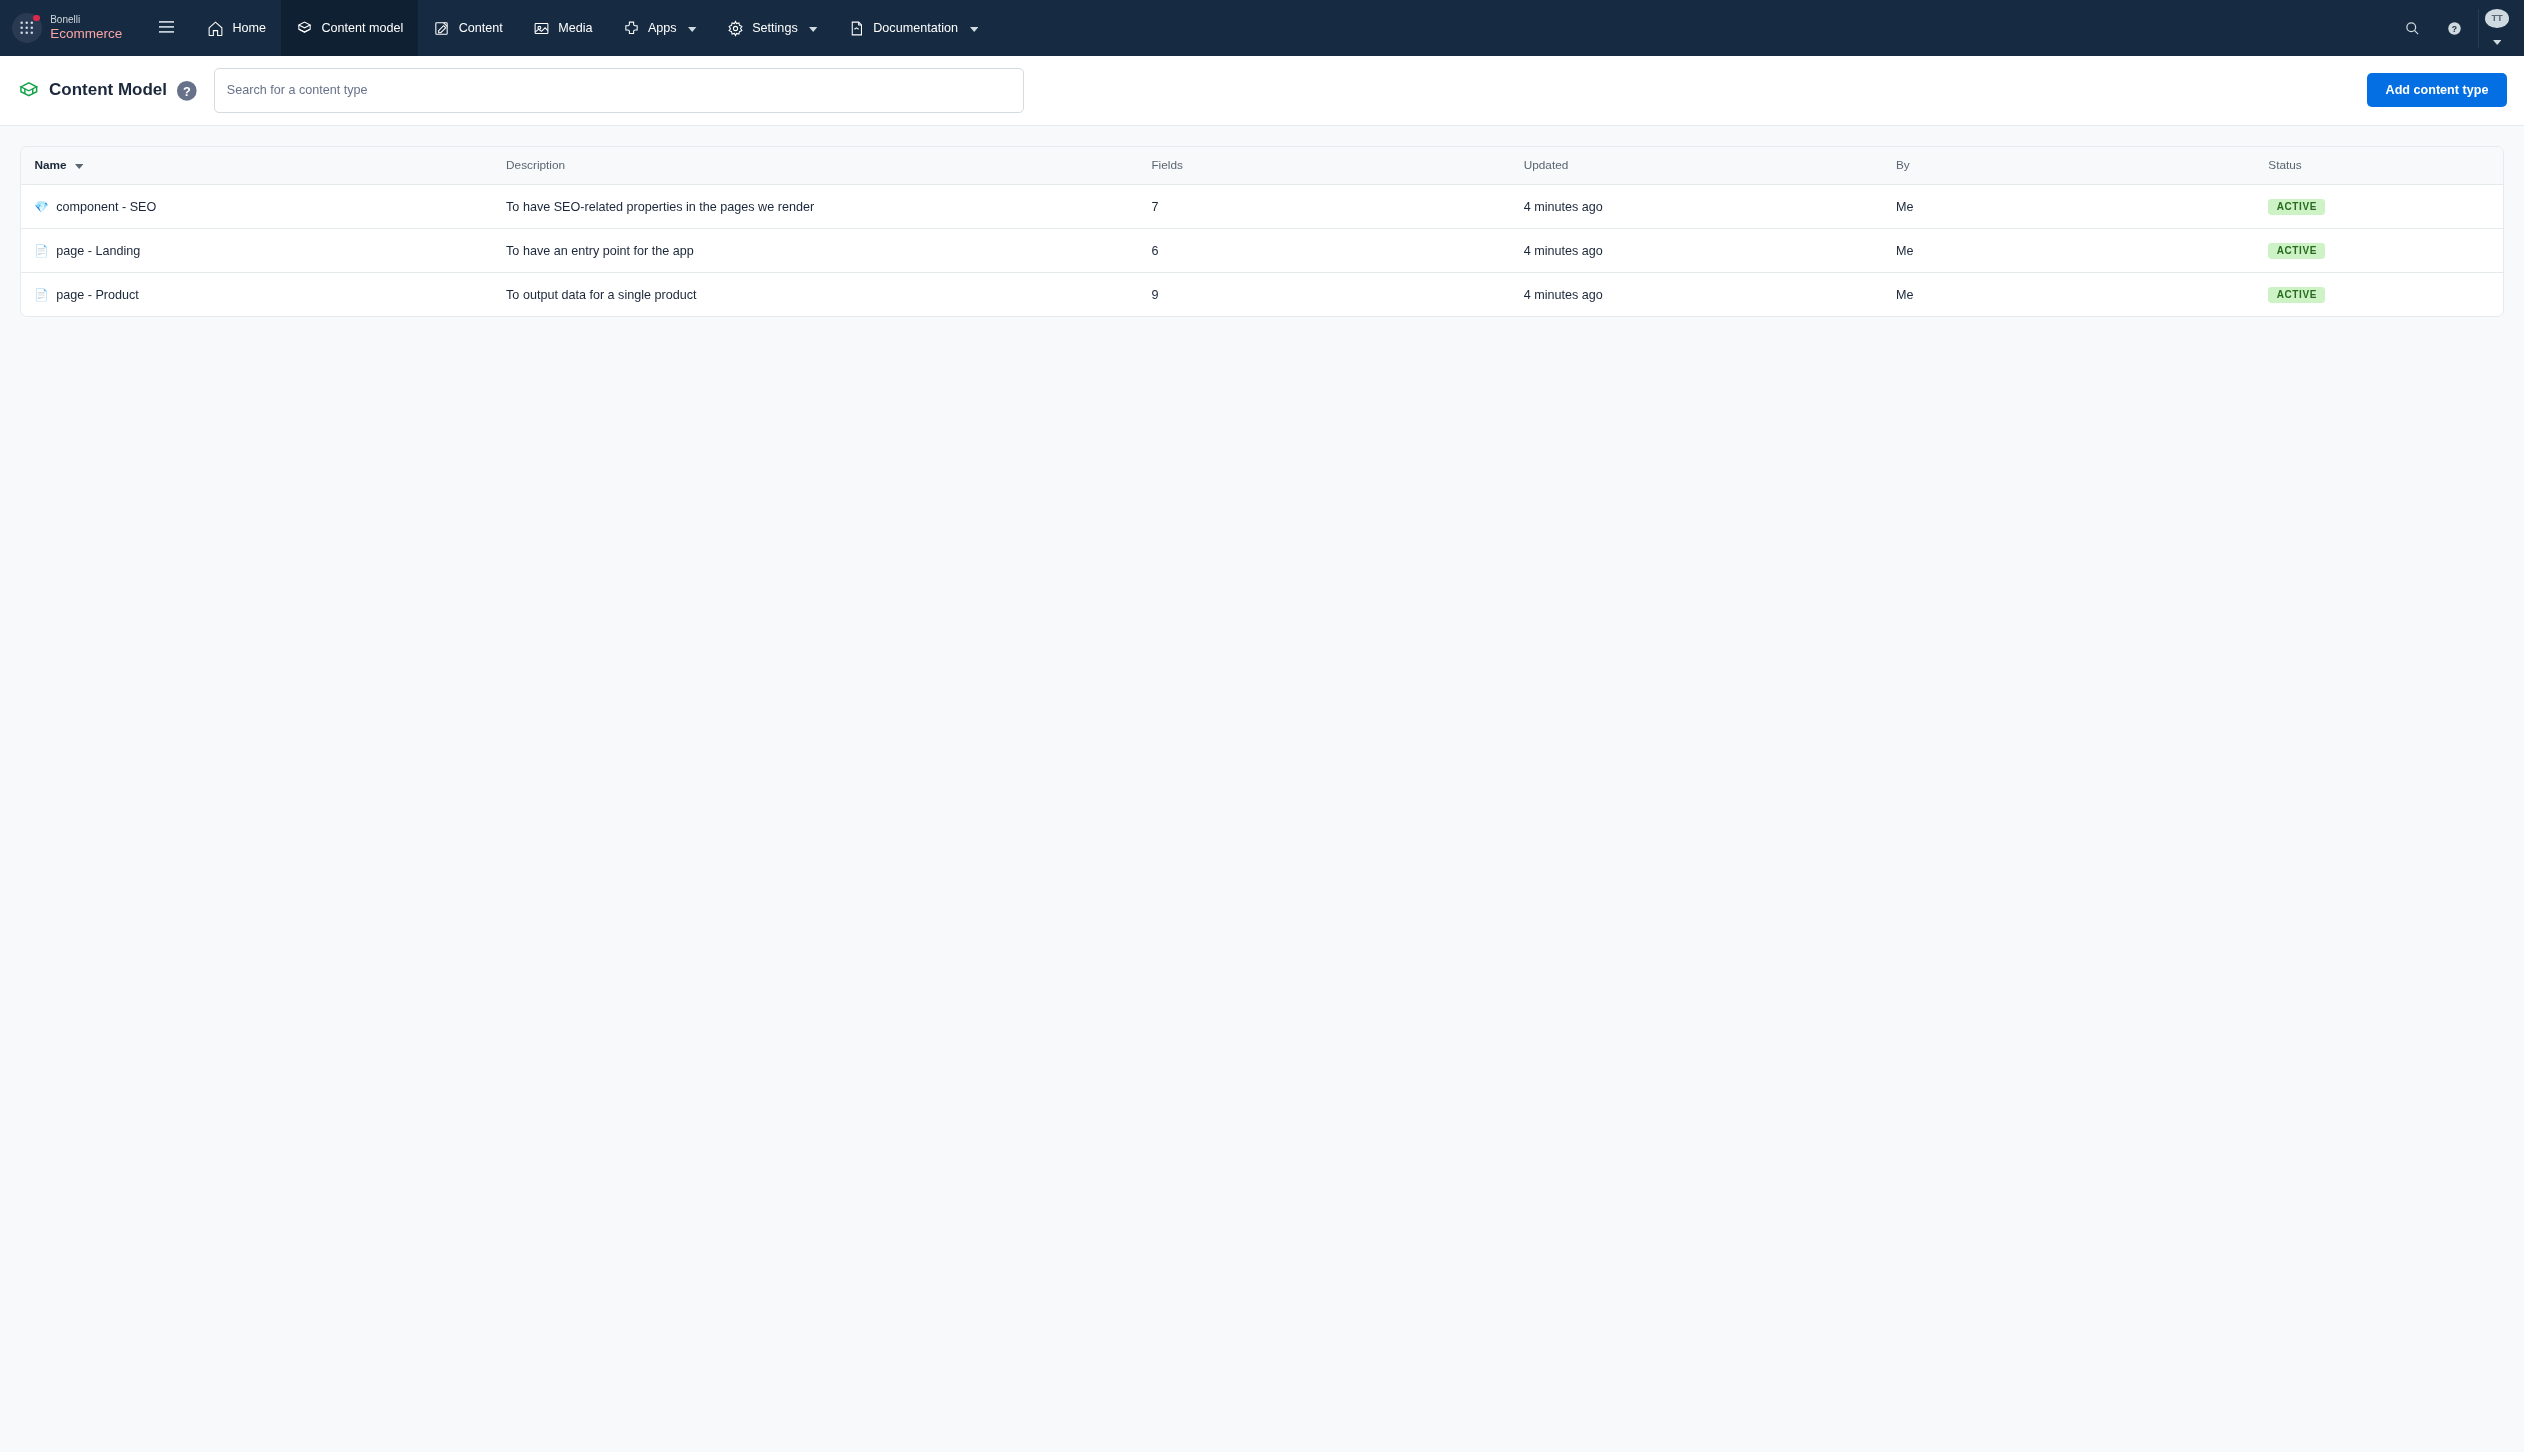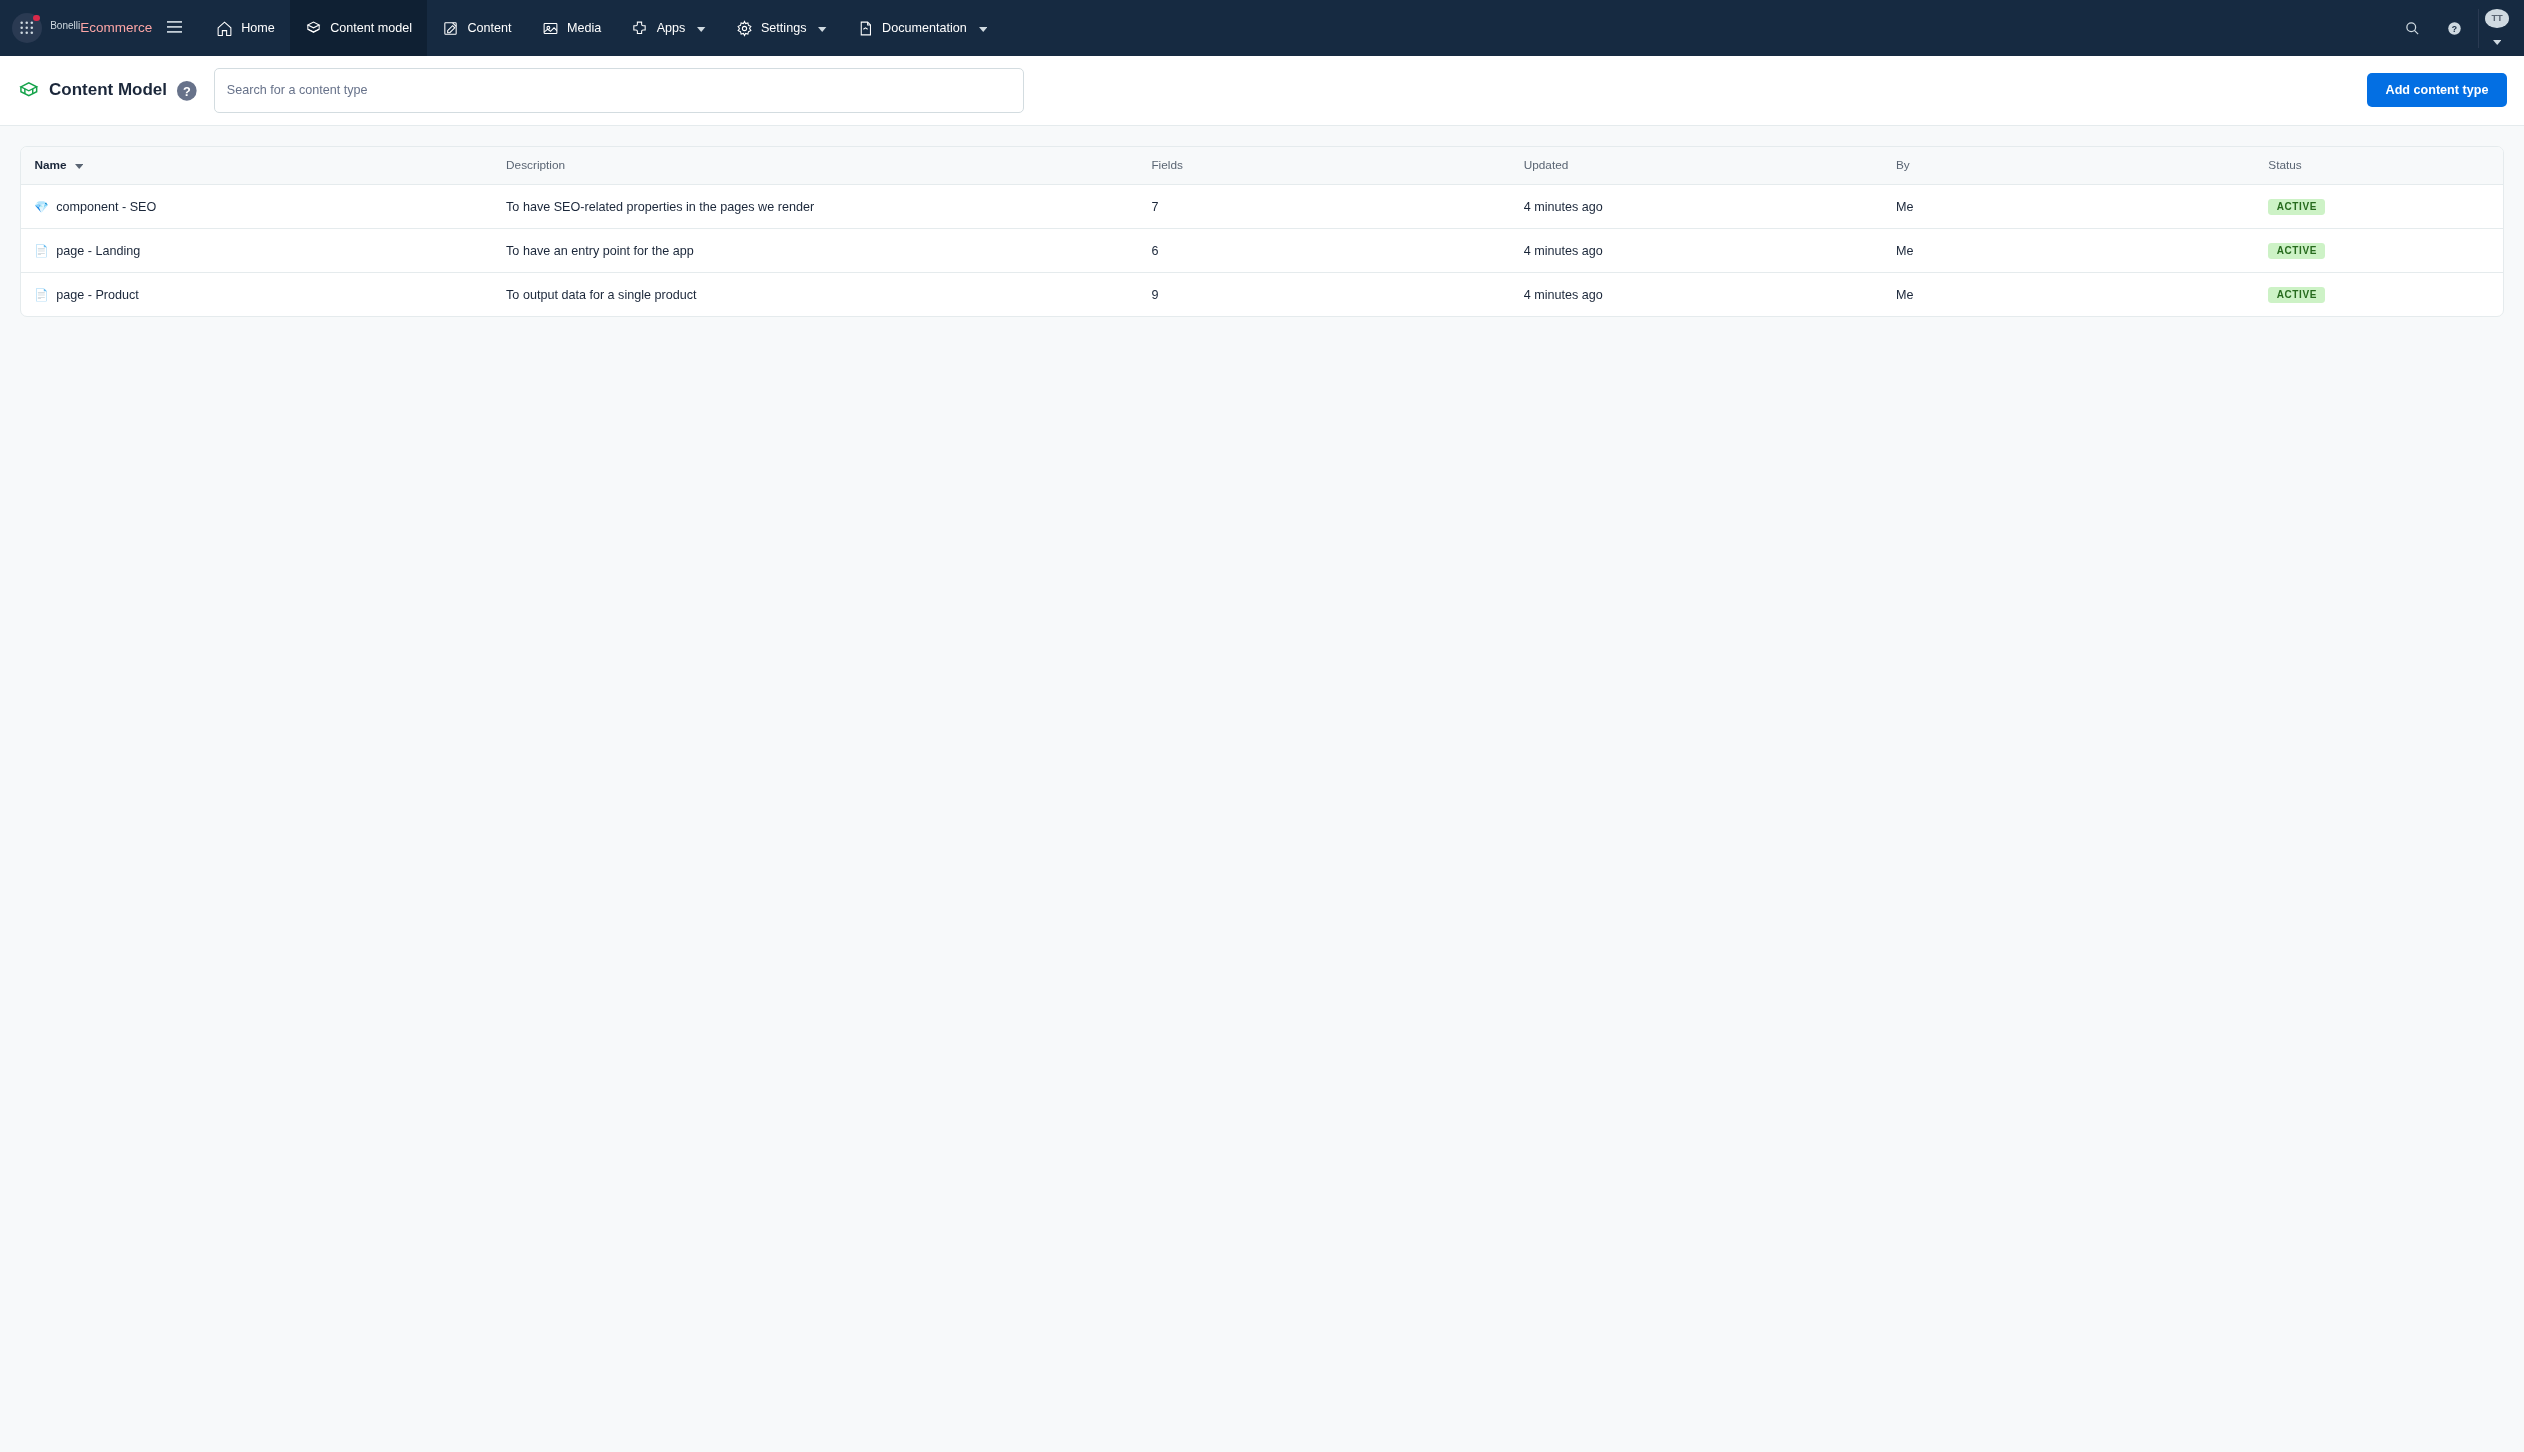--- a/index.html
+++ b/index.html
@@ -23,21 +23,21 @@
     .app-grid {
       width: 30px; height: 30px;
       border-radius: 50%;
       background: #2a3a52;
       display: flex; align-items: center; justify-content: center;
       position: relative;
       cursor: pointer;
     }
     .app-grid svg { width: 13.5px; height: 13.5px; fill: #cfd9e0; }
     .notif-dot { position: absolute; top: 1.7px; right: 1.7px; width: 6.7px; height: 6.7px; border-radius: 3.4px; background: #da294a; }
-    .space-names { display: flex; flex-direction: row; line-height: 1.2; }
+    .space-names { display: flex; flex-direction: column; line-height: 1.2; }
     .space-org { font-size: 10px; color: #cfd9e0; }
     .space-env { font-size: 13.5px; color: #fca5a5; }
     .hamburger { margin-left: auto; cursor: pointer; padding: 6.7px; }
     .hamburger svg { width: 15px; height: 11.8px; fill: #cfd9e0; }
     
     .nav-items { display: flex; height: 100%; align-items: stretch; }
     .nav-item {
       display: flex; align-items: center; gap: 8.4px;
       padding: 0 15px;
       color: #fff; font-size: 12.6px;

